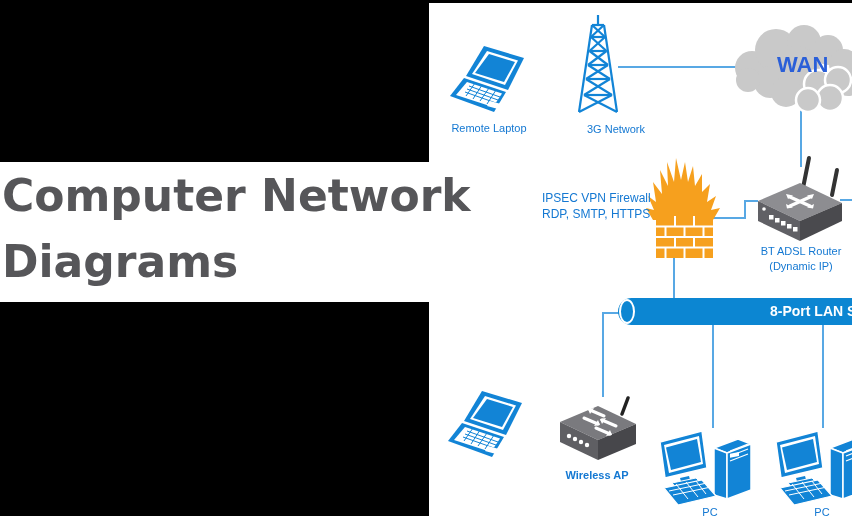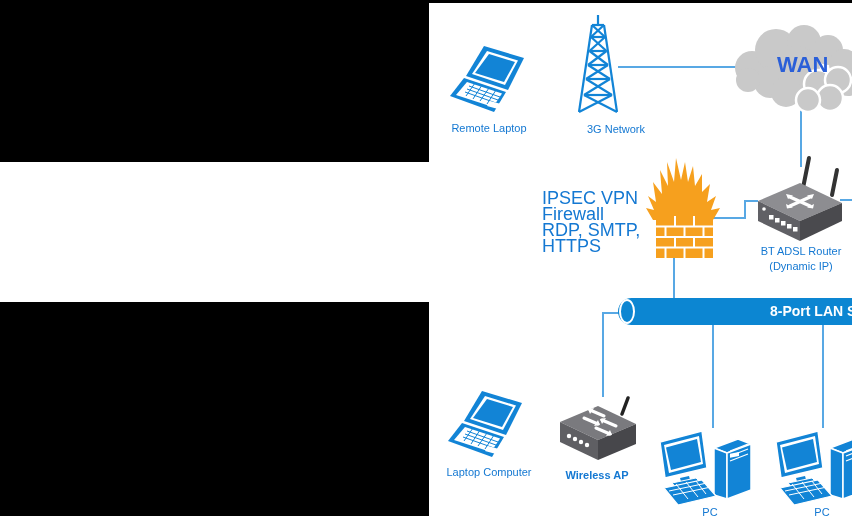--- a/index.html
+++ b/index.html
@@ -5,38 +5,42 @@
   html,body{margin:0;padding:0;background:#000;}
   .canvas{position:relative;width:852px;height:516px;background:#000;overflow:hidden;
           font-family:"Liberation Sans",sans-serif;}
   .abs{position:absolute;}
   .white-panel{left:429px;top:3px;width:423px;height:513px;background:#ffffff;}
   .title-band{left:0;top:162px;width:429px;height:140px;background:#ffffff;}
   .main-title{left:2px;top:163px;width:520px;font-family:"DejaVu Sans","Liberation Sans",sans-serif;
               font-size:44px;font-weight:700;line-height:66px;color:#565659;letter-spacing:0px;}
   .main-title div{white-space:nowrap;}
   .node-label{color:#1478d2;font-size:11px;text-align:center;line-height:15px;}
-  .fw-label{color:#1478d2;font-size:18px;line-height:16px;text-align:left;}
+  .fw-label{color:#1478d2;font-size:12px;line-height:16px;text-align:left;}
   .conn{background:#58a8e4;}
   .switch-bar{left:618px;top:298px;width:234px;height:27px;background:#0c86d2;
               border-radius:14px 0 0 14px;}
   .switch-cap{left:619px;top:299px;width:16px;height:25px;border:2px solid #fff;
               border-radius:50%;box-sizing:border-box;background:transparent;}
   .switch-text{left:770px;top:298px;height:27px;line-height:27px;color:#ffffff;
                font-size:14px;font-weight:600;white-space:nowrap;}
   svg{display:block;}
 </style>
 </head>
 <body>
 
 <div class="canvas">
 
   <div class="abs white-panel"></div>
   <div class="abs title-band"></div>
 
+  <div class="abs main-title">
+    <div>Computer Network</div>
+    <div>Diagrams</div>
+  </div>
 
   <div class="abs conn" style="left:618px;top:66px;width:119px;height:2px;"></div>
   <div class="abs conn" style="left:800px;top:110px;width:2px;height:57px;"></div>
   <div class="abs conn" style="left:712px;top:217px;width:34px;height:2px;"></div>
   <div class="abs conn" style="left:744px;top:200px;width:2px;height:19px;"></div>
   <div class="abs conn" style="left:744px;top:200px;width:14px;height:2px;"></div>
   <div class="abs conn" style="left:840px;top:199px;width:12px;height:2px;"></div>
   <div class="abs conn" style="left:673px;top:257px;width:2px;height:42px;"></div>
   <div class="abs conn" style="left:602px;top:312px;width:18px;height:2px;"></div>
   <div class="abs conn" style="left:602px;top:312px;width:2px;height:85px;"></div>
@@ -192,21 +196,20 @@
           <line x1="19" y1="43" x2="50" y2="54"></line>
         <line x1="17" y1="46" x2="48" y2="57"></line>
           <line x1="27" y1="37" x2="18" y2="50"></line>
         <line x1="34" y1="39" x2="25" y2="53"></line>
           <line x1="41" y1="42" x2="32" y2="55"></line>
         <line x1="48" y1="44" x2="39" y2="58"></line>
       </g>
       <polygon points="42,55 53,58 50,63 39,60" fill="#ffffff"></polygon>
     </svg>
   </div>
-  <div class="abs node-label" style="left:429px;top:465px;width:120px;">Laptop Computer</div>
 
   <div class="abs" style="left:556px;top:396px;">
     <svg width="88" height="72" viewBox="0 0 88 72">
       <g stroke="#222222" stroke-width="3.5" stroke-linecap="round">
         <line x1="72" y1="2" x2="66" y2="18"></line>
       </g>
       <polygon points="4,26 42,10 80,28 42,44" fill="#7a7a7e"></polygon>
       <polygon points="4,26 42,44 42,64 4,46" fill="#5f5f63"></polygon>
       <polygon points="42,44 80,28 80,48 42,64" fill="#47474b"></polygon>
       <g stroke="#ffffff" stroke-width="3" stroke-linecap="round">

